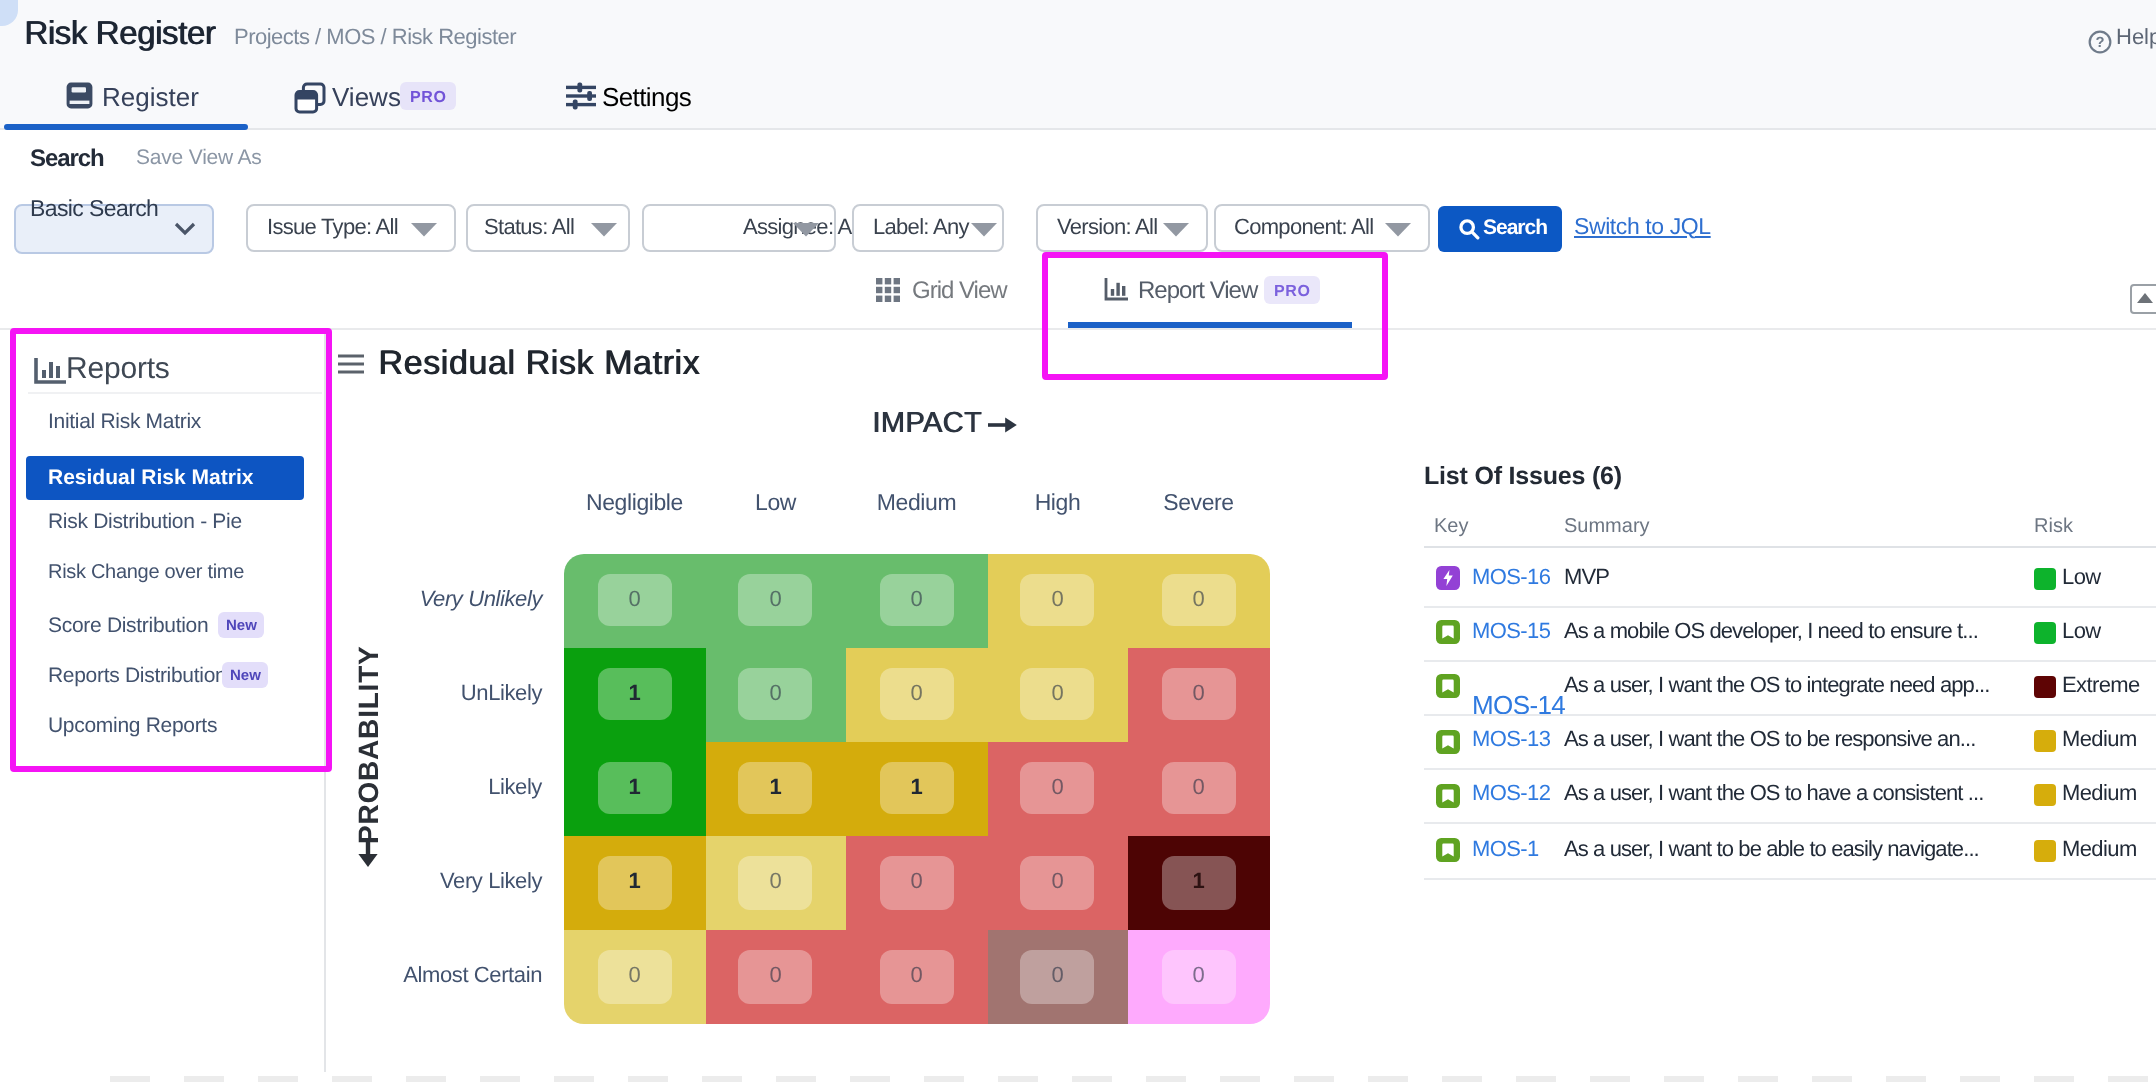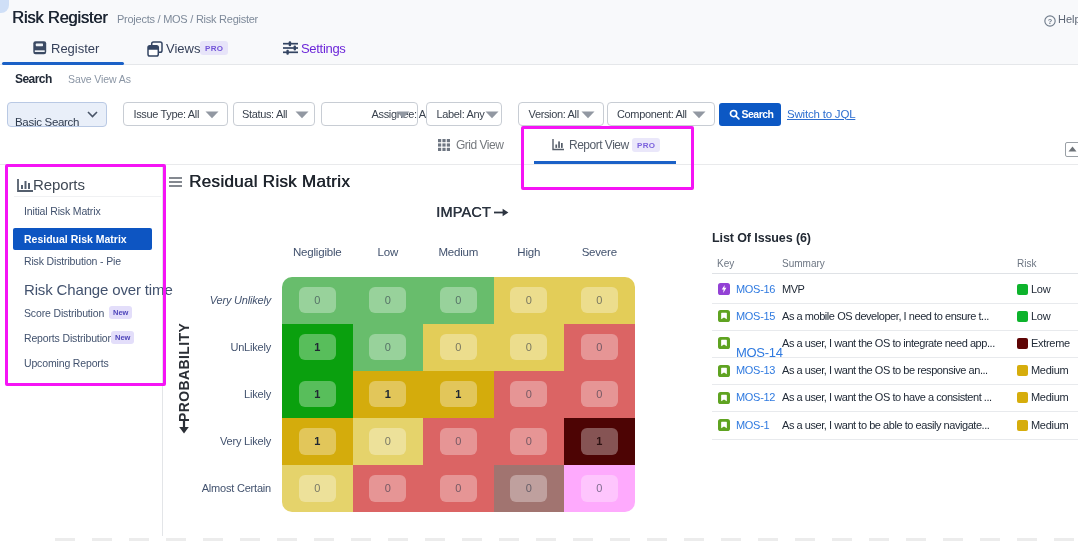--- a/index.html
+++ b/index.html
@@ -46,27 +46,27 @@
 <svg class="abs" style="left:283px;top:41px;" width="15" height="14" viewBox="0 0 15 14">
   <g stroke="#344563" stroke-width="1.7">
     <line x1="0" y1="2.7" x2="15" y2="2.7"></line>
     <line x1="0" y1="7" x2="15" y2="7"></line>
     <line x1="0" y1="11.3" x2="15" y2="11.3"></line>
   </g>
   <rect x="5.7" y="0.2" width="2.4" height="5" rx="1" fill="#344563"></rect>
   <rect x="10.6" y="4.5" width="2.4" height="5" rx="1" fill="#344563"></rect>
   <rect x="3.4" y="8.8" width="2.4" height="5" rx="1" fill="#344563"></rect>
 </svg>
-<div class="abs" style="left:301px;top:41px;font-size:13px;letter-spacing:-0.3px;color:#6d28d9;">Settings</div>
+<div class="abs" style="left:301px;top:41px;font-size:13px;letter-spacing:-0.3px;color:#000000;">Settings</div>
 
 <div class="abs" style="left:15px;top:71.5px;font-size:12px;font-weight:bold;letter-spacing:-0.55px;color:#232b38;">Search</div>
 <div class="abs" style="left:68px;top:73px;font-size:10.5px;letter-spacing:-0.1px;color:#8b96a5;">Save View As</div>
 
 <div class="abs" style="left:7px;top:101.5px;width:100px;height:25px;background:#e9eff9;border:1px solid #b9c9e4;border-radius:4px;"></div>
-<div class="abs" style="left:15px;top:116px;font-size:11.5px;letter-spacing:-0.3px;color:#2f3b4e;text-align:center;">Basic Search</div>
+<div class="abs" style="left:15px;top:99px;font-size:11.5px;letter-spacing:-0.3px;color:#2f3b4e;text-align:center;">Basic Search</div>
 <svg class="abs" style="left:87px;top:110.5px;" width="11" height="7" viewBox="0 0 11 7">
   <path d="M1 1 l4.5 4.5 L10 1" fill="none" stroke="#4a5568" stroke-width="1.6"></path>
 </svg>
 
 <div class="abs" style="left:123px;top:102px;width:104.5px;height:23.5px;border:1px solid #c8cdd4;border-radius:4px;background:#fff;"></div>
 <div class="abs" style="left:133.5px;top:107.5px;font-size:11px;letter-spacing:-0.35px;color:#3a424e;">Issue Type: All</div>
 <svg class="abs" style="left:205px;top:111px;" width="14" height="7.5" viewBox="0 0 14 7.5">
     <path d="M0.5 0.5 h13 l-6.5 6.7z" fill="#9298a2"></path>
   </svg>
 
@@ -146,21 +146,21 @@
   <rect x="7.5" y="2" width="2" height="8" fill="#545f6e"></rect>
   <rect x="11" y="4" width="2" height="6" fill="#545f6e"></rect>
 </svg>
 <div class="abs" style="left:33px;top:176px;font-size:15px;letter-spacing:-0.1px;color:#3f4854;">Reports</div>
 <div class="abs" style="left:14px;top:196px;width:147px;height:1px;background:#f0f1f3;"></div>
 
 <div class="abs" style="left:24px;top:205px;font-size:10.5px;letter-spacing:-0.15px;color:#42526e;">Initial Risk Matrix</div>
 <div class="abs" style="left:13px;top:228px;width:139px;height:21.5px;background:#0d55c2;border-radius:2px;"></div>
 <div class="abs" style="left:24px;top:233px;font-size:10.5px;font-weight:bold;color:#fff;">Residual Risk Matrix</div>
 <div class="abs" style="left:24px;top:255px;font-size:10.5px;letter-spacing:-0.15px;color:#42526e;">Risk Distribution - Pie</div>
-<div class="abs" style="left:24px;top:281px;font-size:15px;letter-spacing:-0.15px;color:#42526e;">Risk Change over time</div>
+<div class="abs" style="left:24px;top:281px;font-size:10px;letter-spacing:-0.15px;color:#42526e;">Risk Change over time</div>
 <div class="abs" style="left:24px;top:307px;font-size:10.5px;letter-spacing:-0.15px;color:#42526e;">Score Distribution</div>
 <div class="abs" style="left:109px;top:306px;padding:2px 4px;background:#e3defa;border-radius:3px;font-size:7.5px;font-weight:bold;color:#4f46ba;">New</div>
 <div class="abs" style="left:24px;top:332px;font-size:10.5px;letter-spacing:-0.15px;color:#42526e;">Reports Distribution</div>
 <div class="abs" style="left:111px;top:331px;padding:2px 4px;background:#e3defa;border-radius:3px;font-size:7.5px;font-weight:bold;color:#4f46ba;">New</div>
 <div class="abs" style="left:24px;top:357px;font-size:10.5px;letter-spacing:-0.15px;color:#42526e;">Upcoming Reports</div>
 
 <svg class="abs" style="left:169px;top:177px;" width="13" height="10" viewBox="0 0 13 10">
   <g stroke="#5b626b" stroke-width="1.5">
       <line x1="0" y1="1" x2="13" y2="1"></line>
       <line x1="0" y1="5" x2="13" y2="5"></line>

